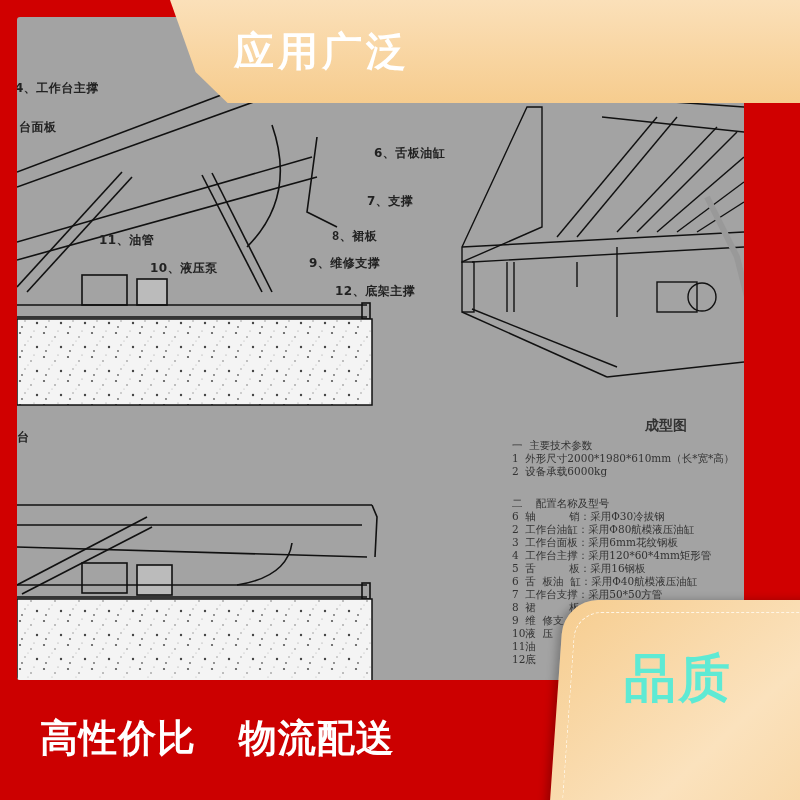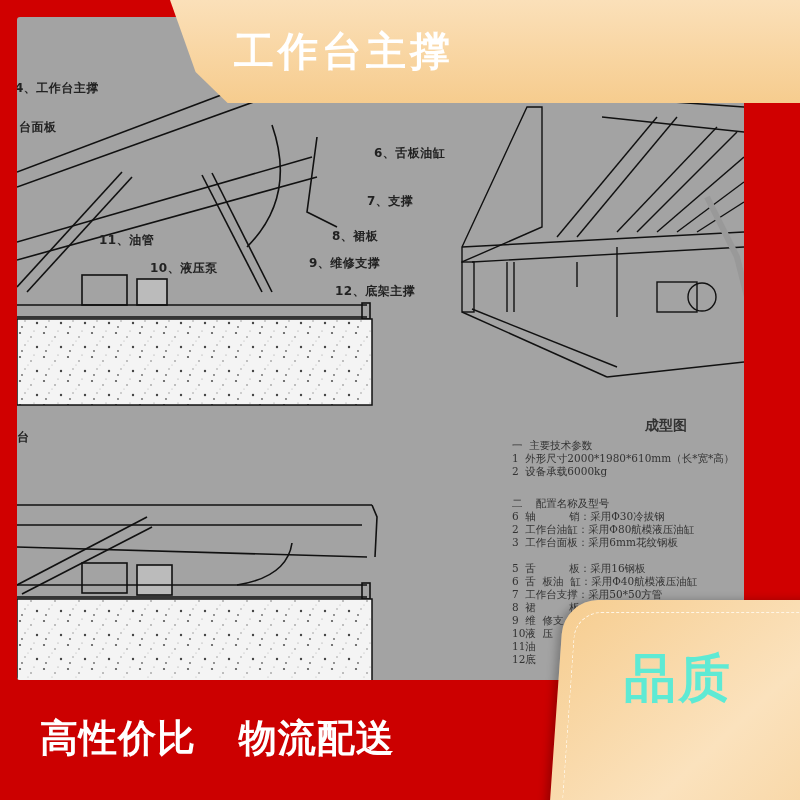--- a/index.html
+++ b/index.html
@@ -102,47 +102,48 @@
       <line x1="497" y1="245" x2="497" y2="295"></line>
       <line x1="560" y1="245" x2="560" y2="270"></line>
       <line x1="600" y1="230" x2="600" y2="300"></line>
     </g>
   </svg>
 
   <div class="lbl" style="left:-2px; top:63px;">4、工作台主撑</div>
   <div class="lbl" style="left:2px; top:102px;">台面板</div>
   <div class="lbl" style="left:357px; top:128px;">6、舌板油缸</div>
   <div class="lbl" style="left:350px; top:176px;">7、支撑</div>
-  <div class="lbl" style="left:315px; top:211px;">8、裙板</div>
+  <div class="lbl" style="left:315px; top:211px;font-family:Liberation Mono, monospace;">8、裙板</div>
   <div class="lbl" style="left:292px; top:238px;">9、维修支撑</div>
   <div class="lbl" style="left:133px; top:243px;">10、液压泵</div>
   <div class="lbl" style="left:82px; top:215px;">11、油管</div>
   <div class="lbl" style="left:318px; top:266px;">12、底架主撑</div>
   <div class="lbl" style="left:0px; top:412px;">台</div>
 
   <div class="spec-title">成型图</div>
   <div class="spec" style="top:422px;">一  主要技术参数</div>
   <div class="spec" style="top:435px;">1  外形尺寸2000*1980*610mm（长*宽*高）</div>
   <div class="spec" style="top:448px;">2  设备承载6000kg</div>
   <div class="spec" style="top:480px;">二    配置名称及型号</div>
   <div class="spec" style="top:493px;">6  轴          销：采用Φ30冷拔钢</div>
   <div class="spec" style="top:506px;">2  工作台油缸：采用Φ80航模液压油缸</div>
   <div class="spec" style="top:519px;">3  工作台面板：采用6mm花纹钢板</div>
+  <div class="spec" style="top:532px;">4  工作台主撑：采用120*60*4mm矩形管</div>
   <div class="spec" style="top:545px;">5  舌          板：采用16钢板</div>
   <div class="spec" style="top:558px;">6  舌  板油  缸：采用Φ40航模液压油缸</div>
   <div class="spec" style="top:571px;">7  工作台支撑：采用50*50方管</div>
   <div class="spec" style="top:584px;">8  裙          板</div>
   <div class="spec" style="top:597px;">9  维  修支</div>
   <div class="spec" style="top:610px;">10液  压</div>
   <div class="spec" style="top:623px;">11油</div>
   <div class="spec" style="top:636px;">12底</div>
 </div>
 
 <div class="top-tab"></div>
-<div class="top-tab-text">工作台主撑</div>
+<div class="top-tab-text">应用广泛</div>
 
 <div class="bottom-band"></div>
 <div class="bottom-text">高性价比   物流配送</div>
 
 <div class="quality-card"></div>
 <div class="quality-text">
   <div>品质</div>
 </div>
 
 </body></html>

